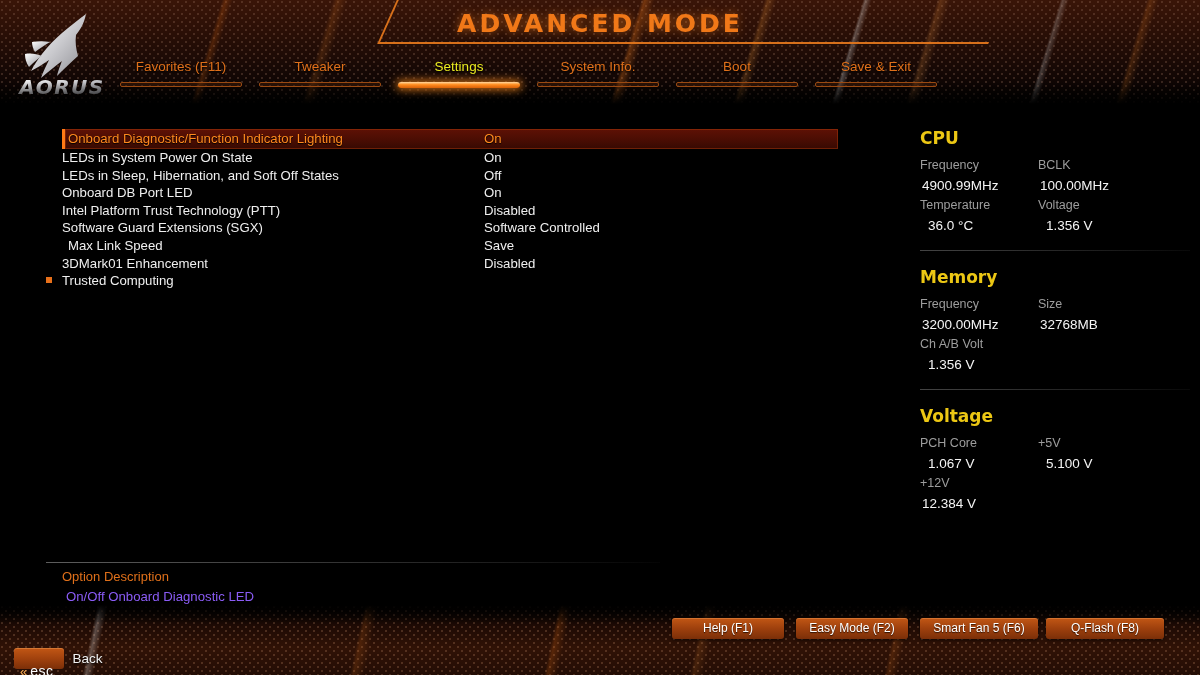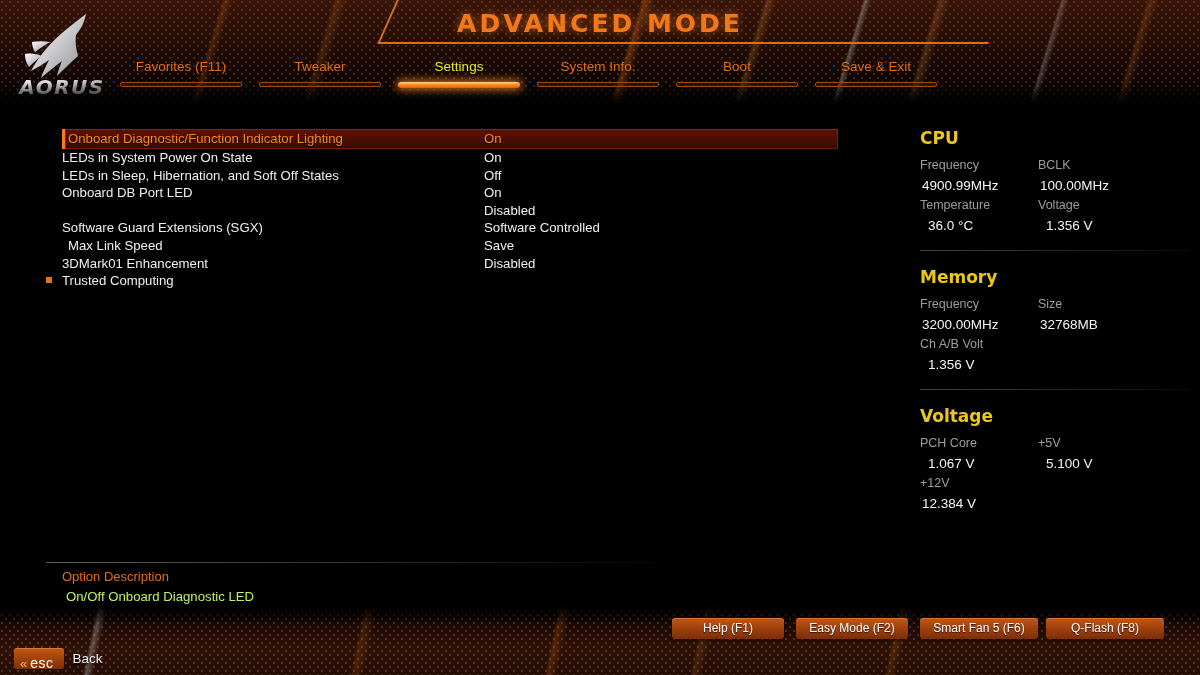--- a/index.html
+++ b/index.html
@@ -144,21 +144,21 @@
   .side-cell { display: inline-block; width: 118px; vertical-align: top; }
   .side-k { font-size: 12.5px; color: #9d9d9d; line-height: 19px; }
   .side-v { font-size: 13.5px; color: #f4f4f4; line-height: 21px; padding-left: 2px; }
   .side-v.pad { padding-left: 8px; }
 
   
   .optdesc { position: absolute; left: 0; top: 562px; width: 660px; }
   .optdesc-line { position: absolute; left: 46px; top: 0; width: 614px; height: 1px;
     background: linear-gradient(90deg, rgba(170,170,170,.55), rgba(90,90,90,.05)); }
   .optdesc-title { position: absolute; left: 62px; top: 7px; font-size: 13px; color: #e0701a; }
-  .optdesc-text { position: absolute; left: 66px; top: 27px; font-size: 13.2px; color: #bef264; }
+  .optdesc-text { position: absolute; left: 66px; top: 27px; font-size: 13.2px; color: #8b5cf6; }
 
   
   .footer {
     position: absolute; left: 0; top: 605px; width: 1200px; height: 70px;
     background:
       linear-gradient(102deg, transparent 0 8%, rgba(245,245,245,.28) 8.3%, transparent 8.9%),
       linear-gradient(102deg, transparent 0 30%, rgba(255,130,30,.16) 30.3%, transparent 31.2%),
       linear-gradient(102deg, transparent 0 46%, rgba(255,120,20,.20) 46.3%, transparent 47.1%),
       linear-gradient(102deg, transparent 0 58%, rgba(255,150,50,.14) 58.3%, transparent 59.1%),
       linear-gradient(102deg, transparent 0 74%, rgba(255,130,30,.16) 74.3%, transparent 75.1%),
@@ -180,21 +180,21 @@
     font-size: 12px; color: #ffffff; cursor: pointer;
     background: linear-gradient(180deg,#c25715 0%, #9e400d 50%, #7b2f08 100%);
     border-radius: 3px;
     box-shadow: inset 0 1px 0 rgba(255,170,100,.35), 0 1px 3px rgba(0,0,0,.6);
     text-shadow: 0 1px 1px rgba(0,0,0,.7);
   }
 
   .escbar { position: absolute; left: 14px; top: 648px; height: 21px; }
   .escbadge {
     display: inline-block; vertical-align: middle; height: 21px; line-height: 21px;
-    padding: 4px 10px 0 6px;
+    padding: 12px 10px 0 6px;
     background: linear-gradient(180deg,#c25715 0%, #9e400d 55%, #7b2f08 100%);
     border-radius: 3px;
     box-shadow: inset 0 1px 0 rgba(255,180,110,.35);
   }
   .escbadge .chev { color: #ffb055; font-size: 13px; margin-right: 3px; }
   .escbadge .esctxt { color: #fff; font-size: 14px; letter-spacing: .5px; }
   .backtxt {
     display: inline-block; vertical-align: middle; margin-left: 9px;
     color: #f2f2f2; font-size: 13.5px; text-shadow: 0 1px 2px #000;
   }
@@ -272,20 +272,21 @@
       </div>
       <div class="row">
         <span class="name">LEDs in Sleep, Hibernation, and Soft Off States</span>
         <span class="val">Off</span>
       </div>
       <div class="row">
         <span class="name">Onboard DB Port LED</span>
         <span class="val">On</span>
       </div>
       <div class="row">
+        <span class="name">Intel Platform Trust Technology (PTT)</span>
         <span class="val">Disabled</span>
       </div>
       <div class="row">
         <span class="name">Software Guard Extensions (SGX)</span>
         <span class="val">Software Controlled</span>
       </div>
       <div class="row indent">
         <span class="name">Max Link Speed</span>
         <span class="val">Save</span>
       </div>

